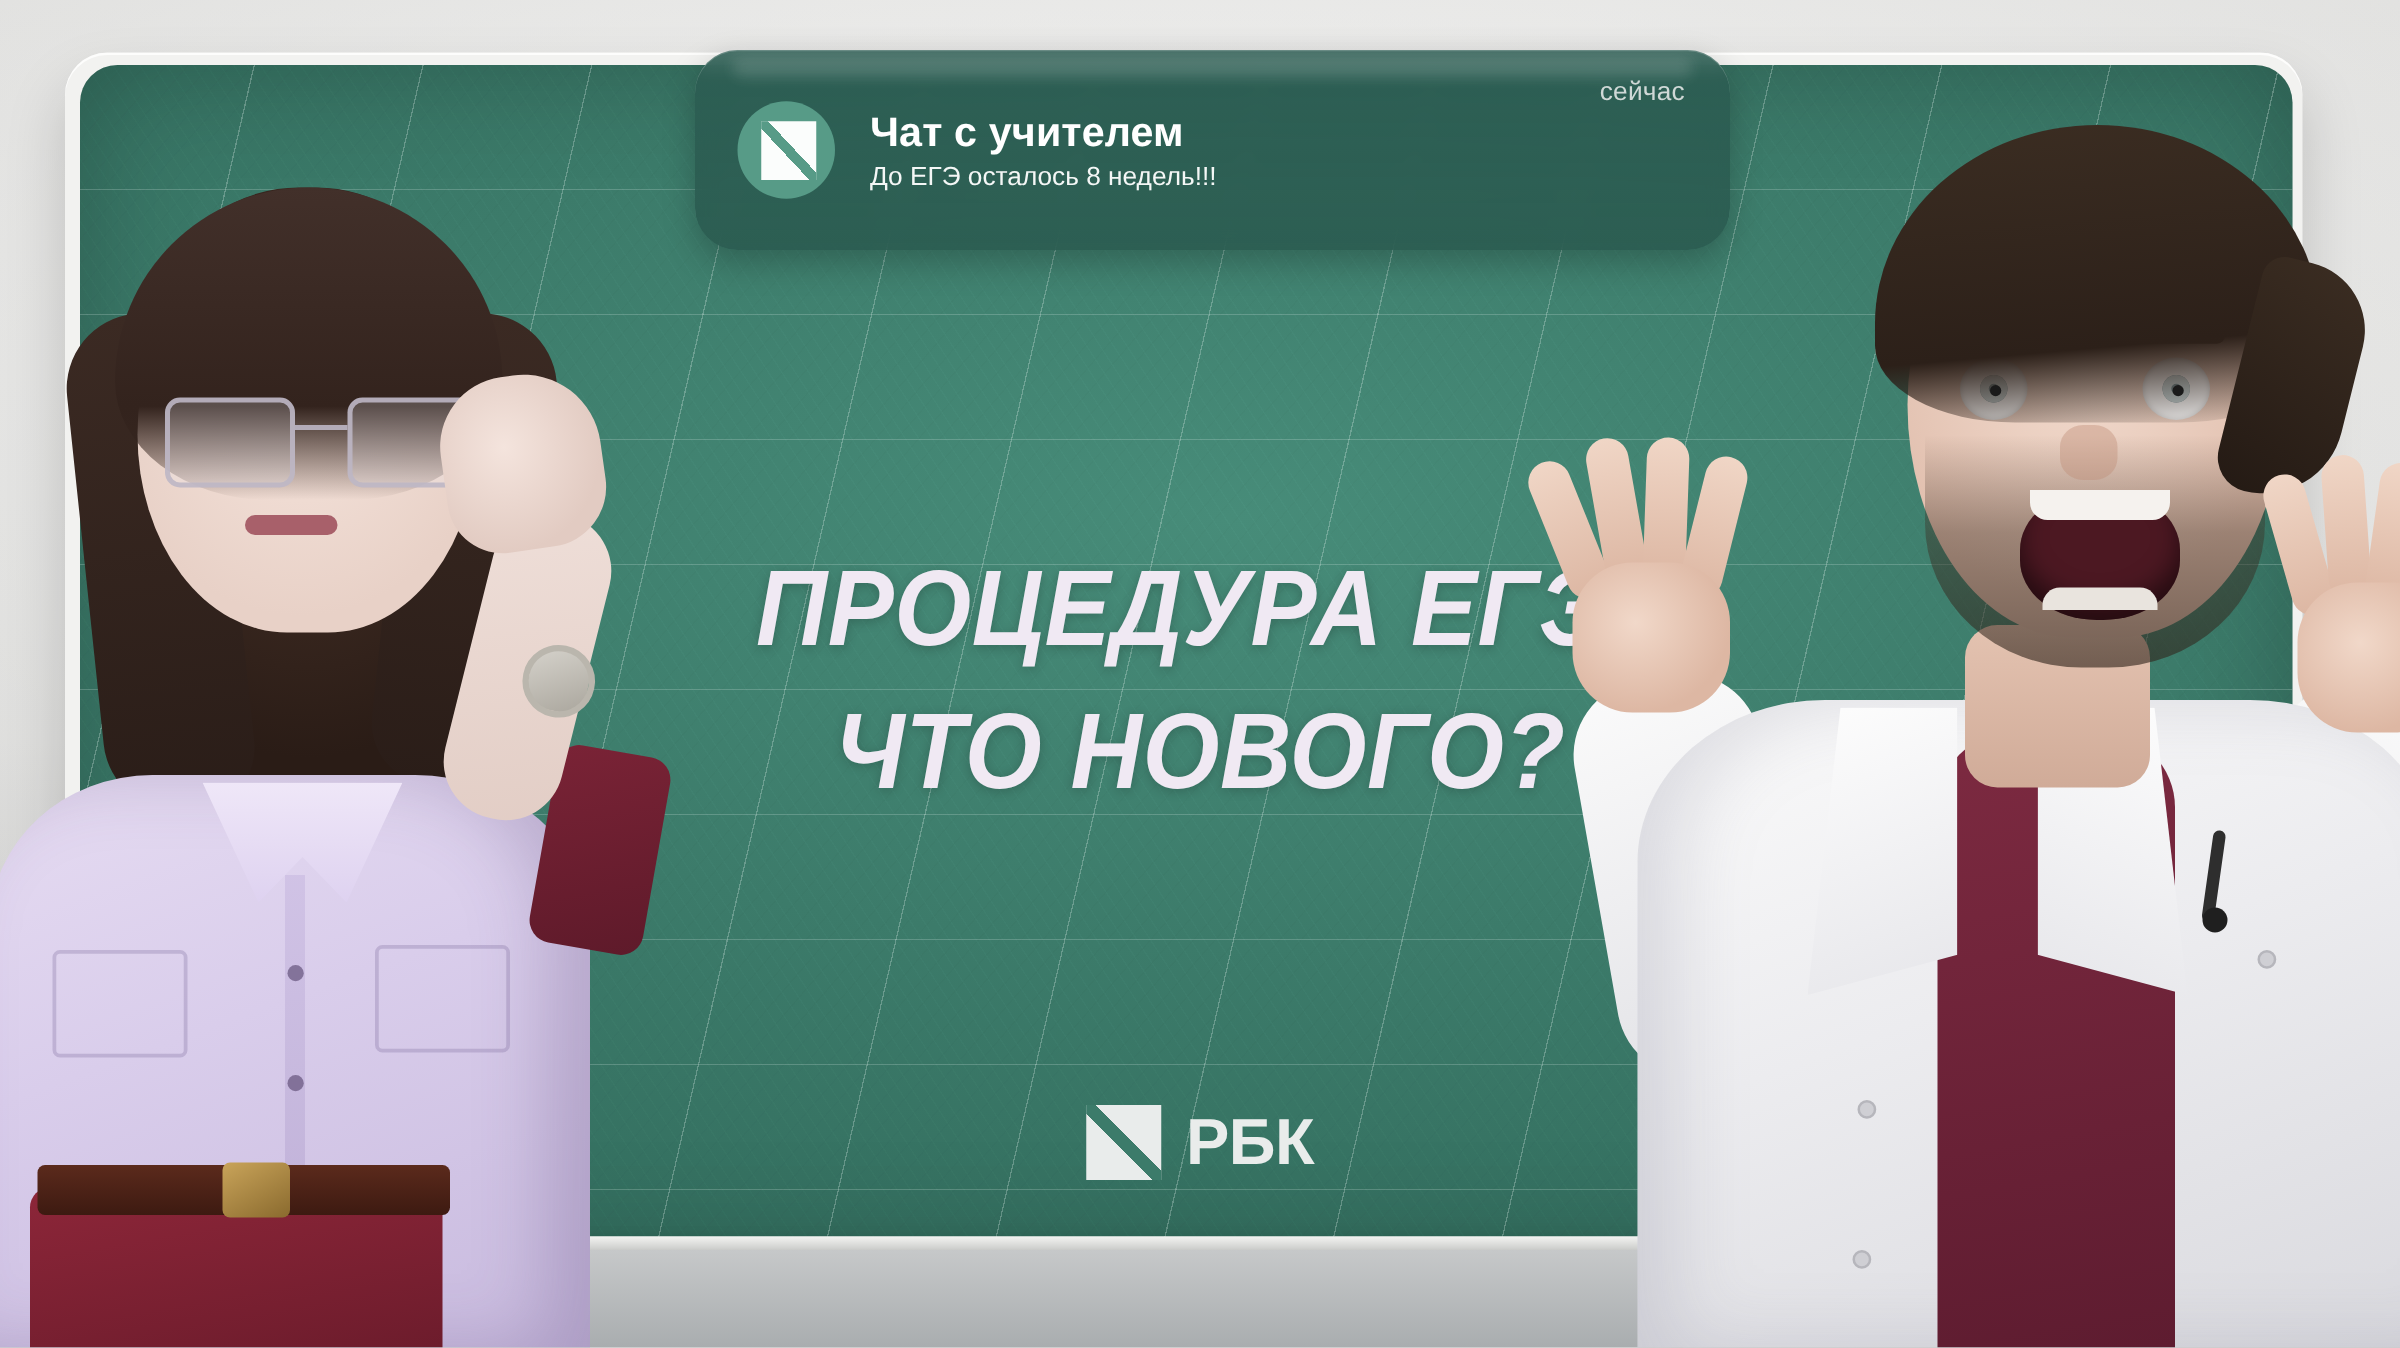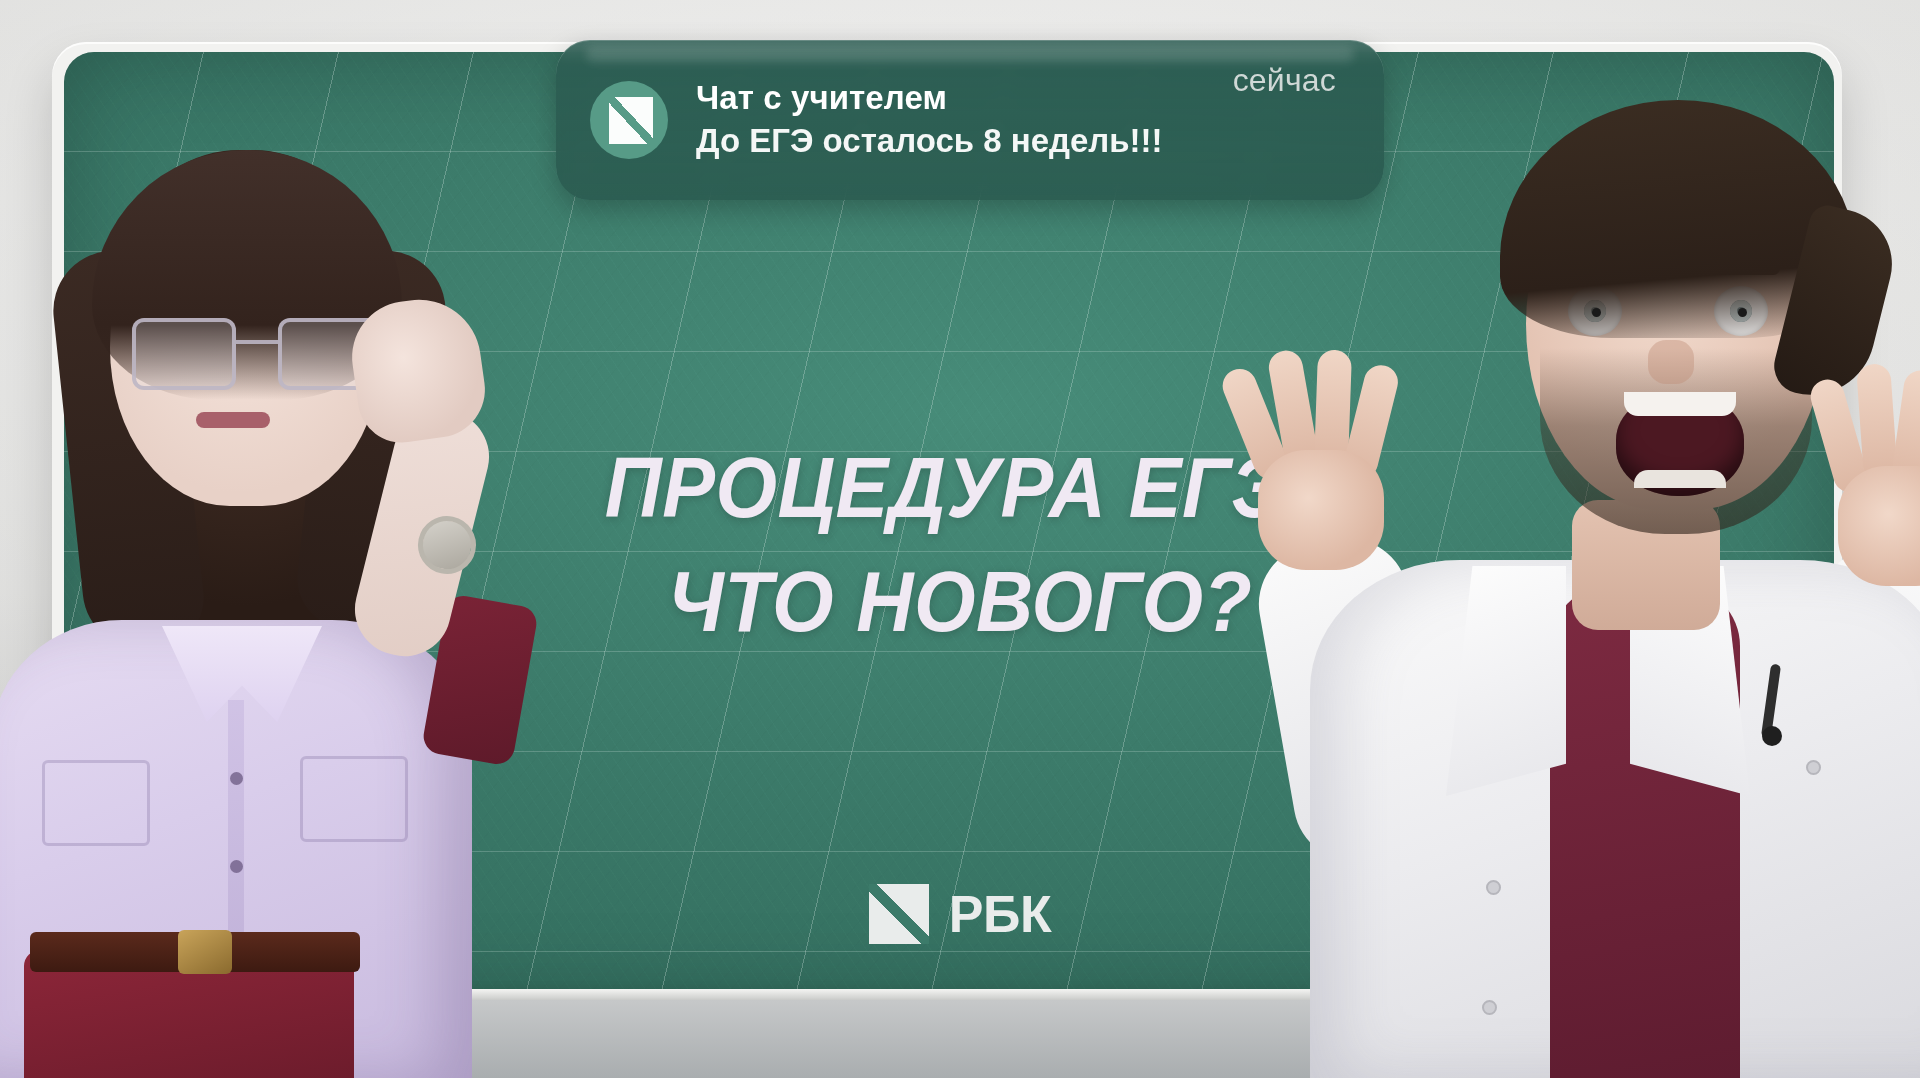--- a/index.html
+++ b/index.html
@@ -79,24 +79,24 @@
   .notif .icon{ width:78px; height:78px; border-radius:50%; background:#579b87;
      position:relative; flex:0 0 auto; margin-right:28px; }
   .notif .icon .sq{ position:absolute; left:19px; top:16px; width:44px; height:47px;
      background:#fbfdfc; }
   .notif .icon .sq::after{ content:""; position:absolute; inset:0;
      background:linear-gradient(to bottom left, transparent calc(50% - 4px),
         #579b87 calc(50% - 4px), #579b87 calc(50% + 4px), transparent calc(50% + 4px)); }
   .notif .txt{ flex:1 1 auto; min-width:0; }
   .notif .title{ color:#ffffff; font-size:33px; font-weight:700; line-height:1.25;
      letter-spacing:.1px; }
-  .notif .body{ color:#f4f7f6; font-size:33px; font-weight:700; line-height:1.3;
+  .notif .body{ color:#f4f7f6; font-size:21px; font-weight:400; line-height:1.3;
      margin-top:2px; }
-  .notif .time{ position:absolute; right:48px; top:22px; color:#cfd8d6;
-     font-size:32px; letter-spacing:.2px; }
+  .notif .time{ position:absolute; right:36px; top:22px; color:#cfd8d6;
+     font-size:21px; letter-spacing:.2px; }
 
   
   .person{ position:absolute; bottom:0; }
 
   
   .woman{ left:-18px; bottom:0; width:640px; height:1078px; }
   .w-hair-back{ position:absolute; left:84px; top:150px; width:360px; height:480px;
      background:radial-gradient(60% 60% at 50% 35%, #4a342a, #2a1c16);
      border-radius:48% 48% 42% 42%/55% 55% 45% 45%; }
   .w-body{ position:absolute; left:10px; top:620px; width:480px; height:458px;

